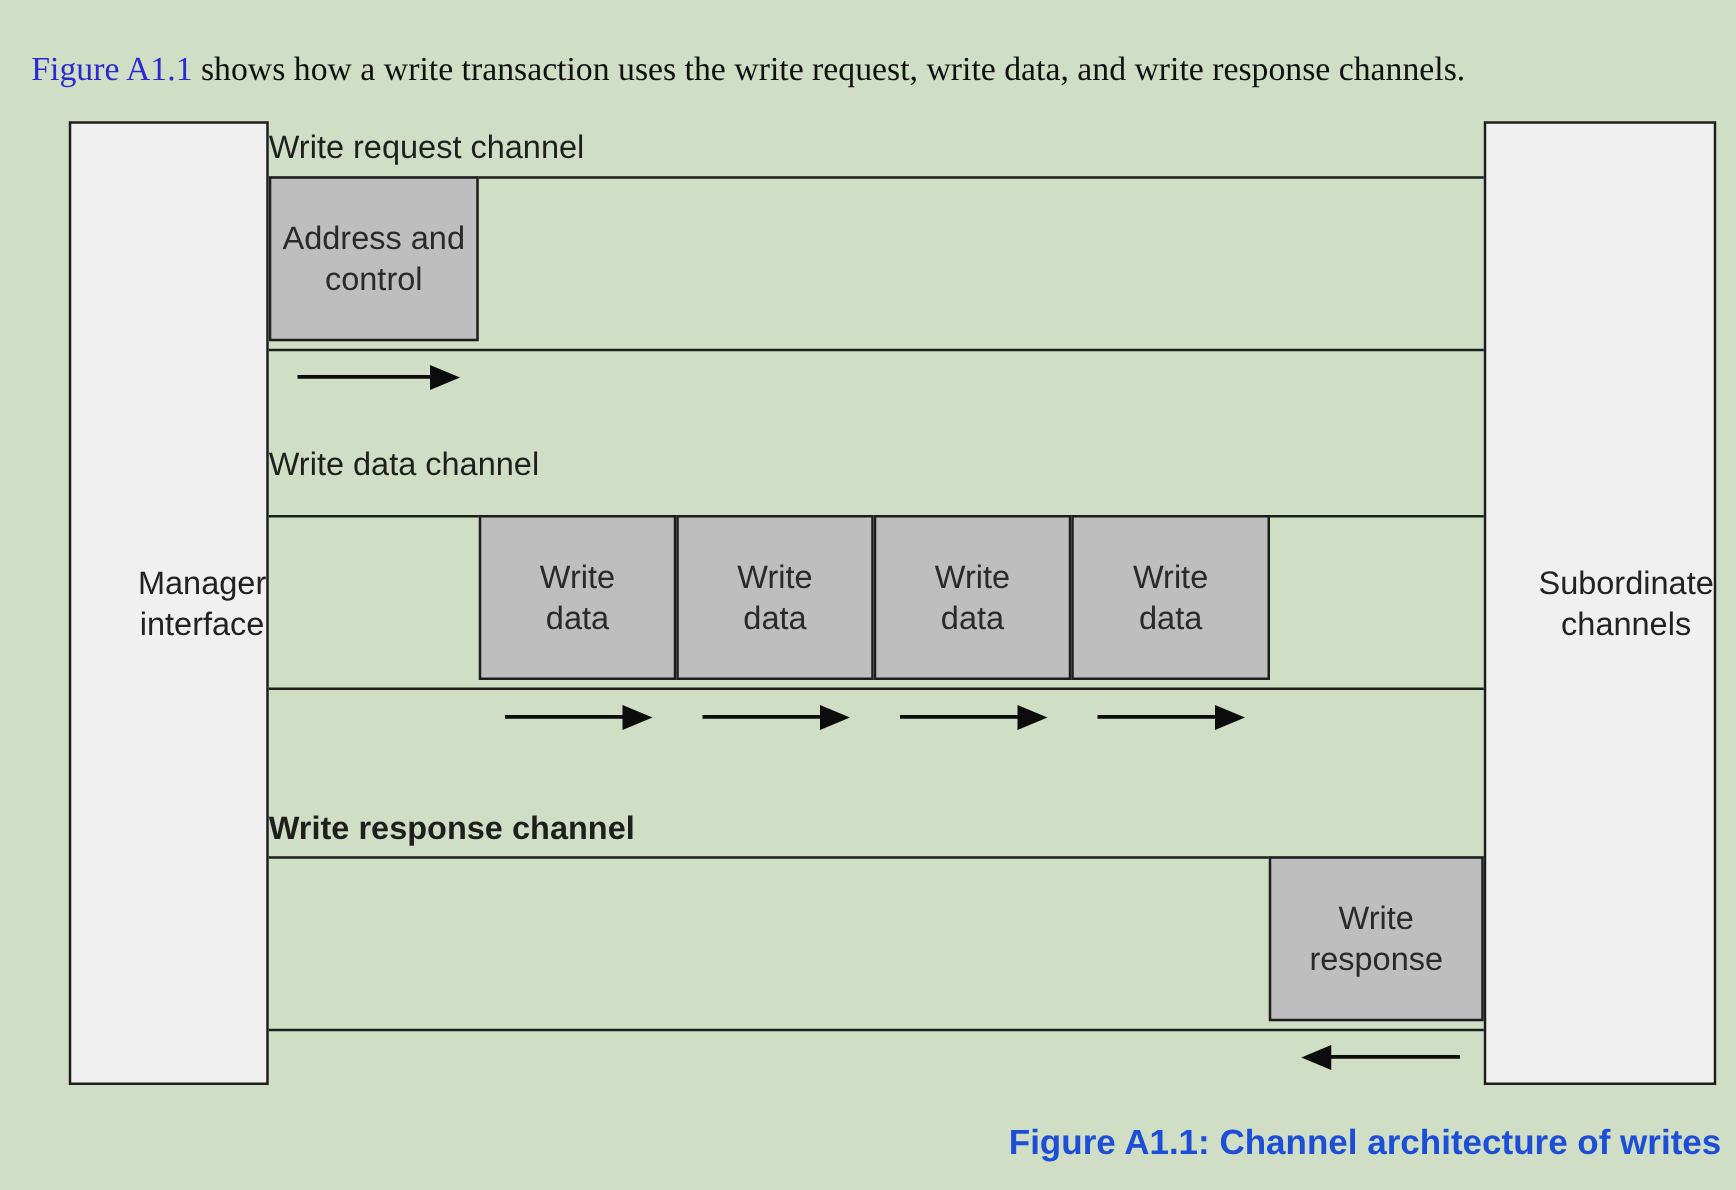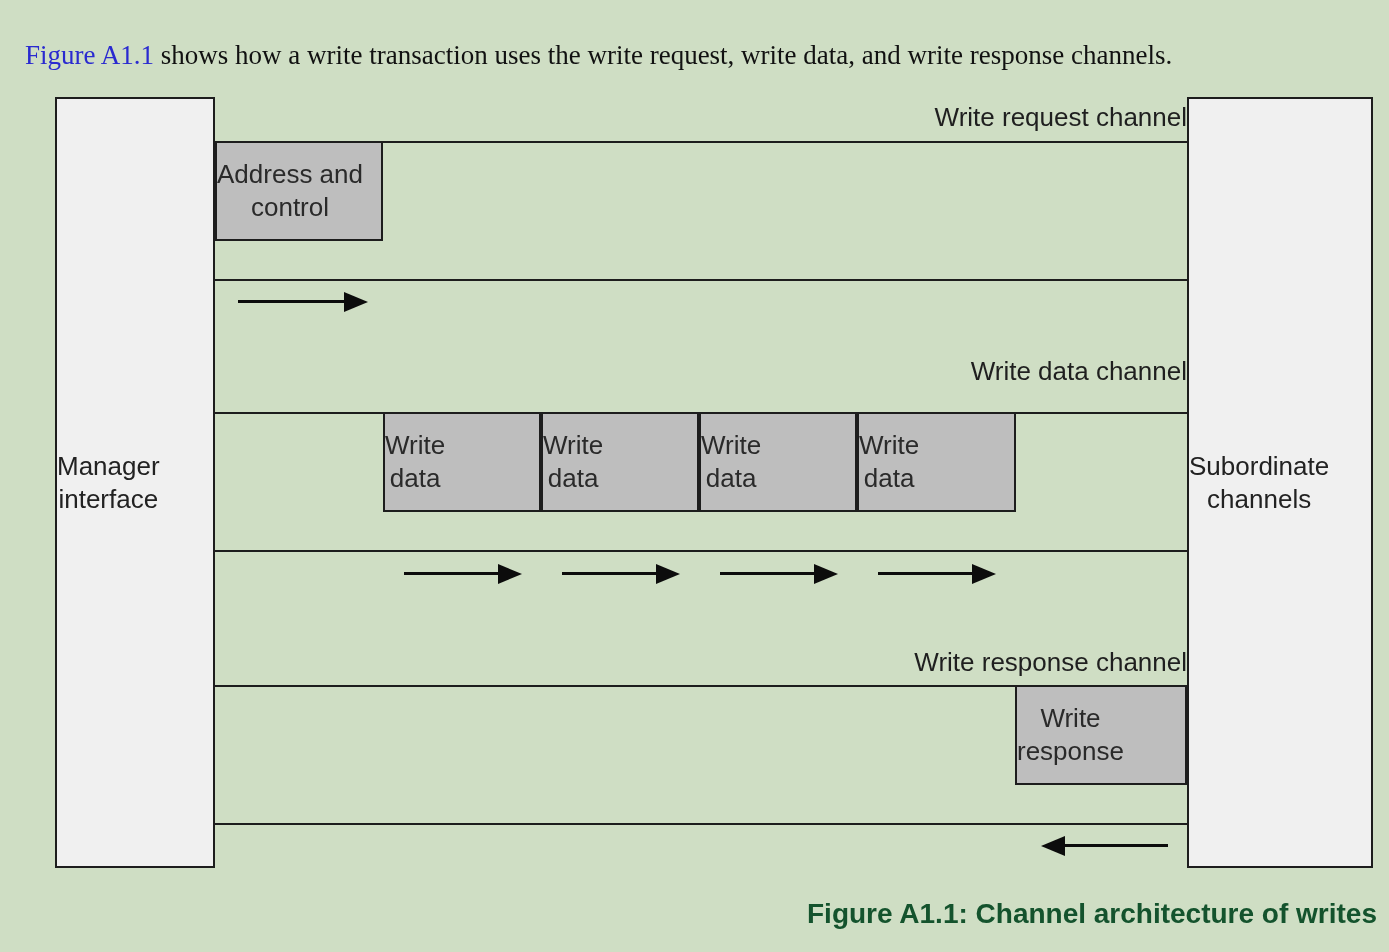--- a/index.html
+++ b/index.html
@@ -28,21 +28,21 @@
     font-size: 27px; line-height: 32px; color: #111;
     white-space: nowrap;
   }
   .intro a { color: var(--link); text-decoration: none; cursor: pointer; }
 
   
   .iface {
     position: absolute; top: 97px; height: 771px;
     background: var(--box-white);
     border: 2px solid var(--line);
-    display: flex; align-items: center; justify-content: flex-start;
+    display: flex; align-items: center; justify-content: flex-end;
   }
   .iface.manager { left: 55px; width: 160px; }
   .iface.subordinate { left: 1187px; width: 186px; }
   .iface-label {
     font-size: 26px; line-height: 33px; text-align: center;
     white-space: pre-line; color: #222;
   }
 
   
   .band {
@@ -50,32 +50,32 @@
     border-top: 2px solid var(--line);
     border-bottom: 2px solid var(--line);
   }
   .band.request  { top: 141px; }
   .band.data     { top: 412px; }
   .band.response { top: 685px; }
 
   
   .channel-label {
     position: absolute; left: 215px; width: 972px;
-    text-align: right; font-size: 26px; line-height: 30px; color: #1f1f1f;
+    text-align: left; font-size: 26px; line-height: 30px; color: #1f1f1f;
   }
   .channel-label.request  { top: 102px; }
   .channel-label.data     { top: 356px; }
-  .channel-label.response { top: 647px; }
+  .channel-label.response { top: 647px; font-weight: bold; }
 
   
   .xfer {
-    position: absolute; height: 100px;
+    position: absolute; height: 132px;
     background: var(--box-gray);
     border: 2px solid var(--line);
-    display: flex; align-items: center; 
+    display: flex; align-items: center; justify-content: center;
   }
   .xfer-label {
     font-size: 26px; line-height: 33px; text-align: center;
     white-space: pre-line; color: #2a2a2a;
   }
   .xfer.addr { left: 215px; top: 141px; width: 168px; }
   .xfer.wd1  { left: 383px; top: 412px; width: 158px; }
   .xfer.wd2  { left: 541px; top: 412px; width: 158px; }
   .xfer.wd3  { left: 699px; top: 412px; width: 158px; }
   .xfer.wd4  { left: 857px; top: 412px; width: 159px; }
@@ -98,21 +98,21 @@
   .arrow.a1 { left: 238px;  top: 292px; width: 130px; }
   .arrow.a2 { left: 404px;  top: 564px; width: 118px; }
   .arrow.a3 { left: 562px;  top: 564px; width: 118px; }
   .arrow.a4 { left: 720px;  top: 564px; width: 118px; }
   .arrow.a5 { left: 878px;  top: 564px; width: 118px; }
   .arrow.a6 { left: 1041px; top: 836px; width: 127px; }
 
   
   .caption {
     position: absolute; right: 12px; top: 898px;
-    font-size: 28px; font-weight: bold; color: #14532d;
+    font-size: 28px; font-weight: bold; color: #1d4ed8;
     white-space: nowrap;
   }
 </style>
 </head>
 <body>
 
 <div class="stage">
 
   <p class="intro"><a>Figure A1.1</a><span> shows how a write transaction uses the write request, write data, and write response channels.</span></p>
 

